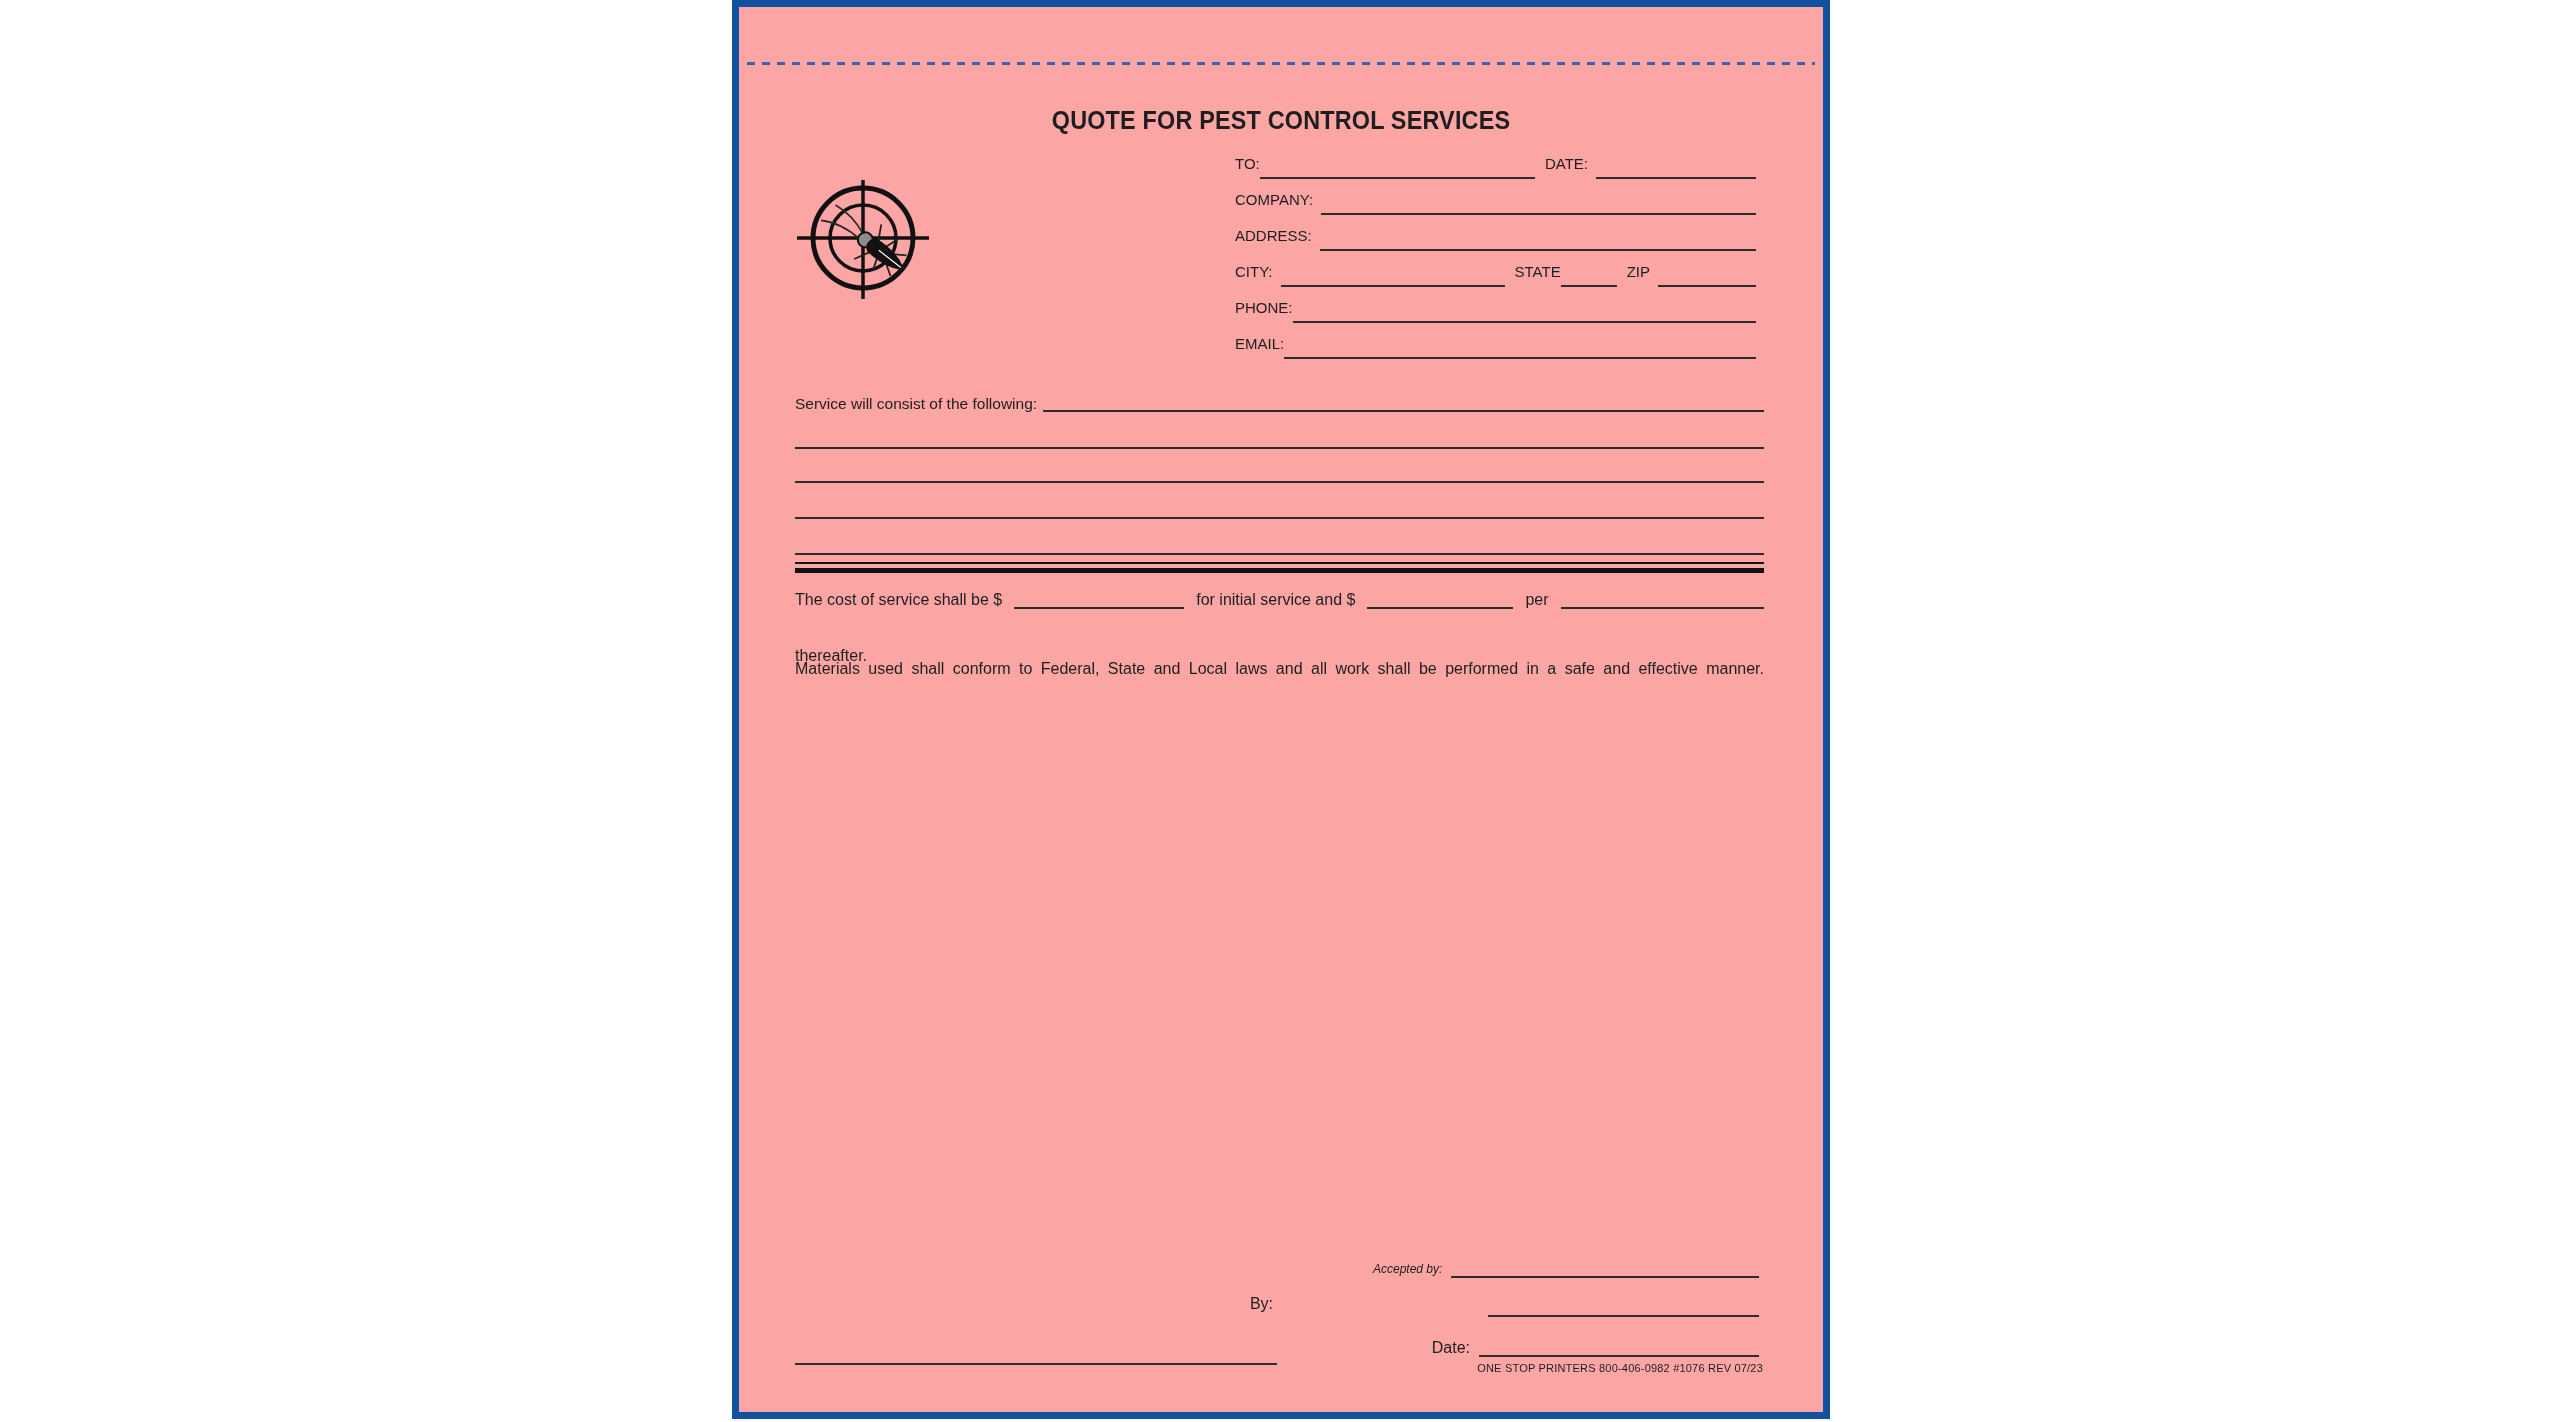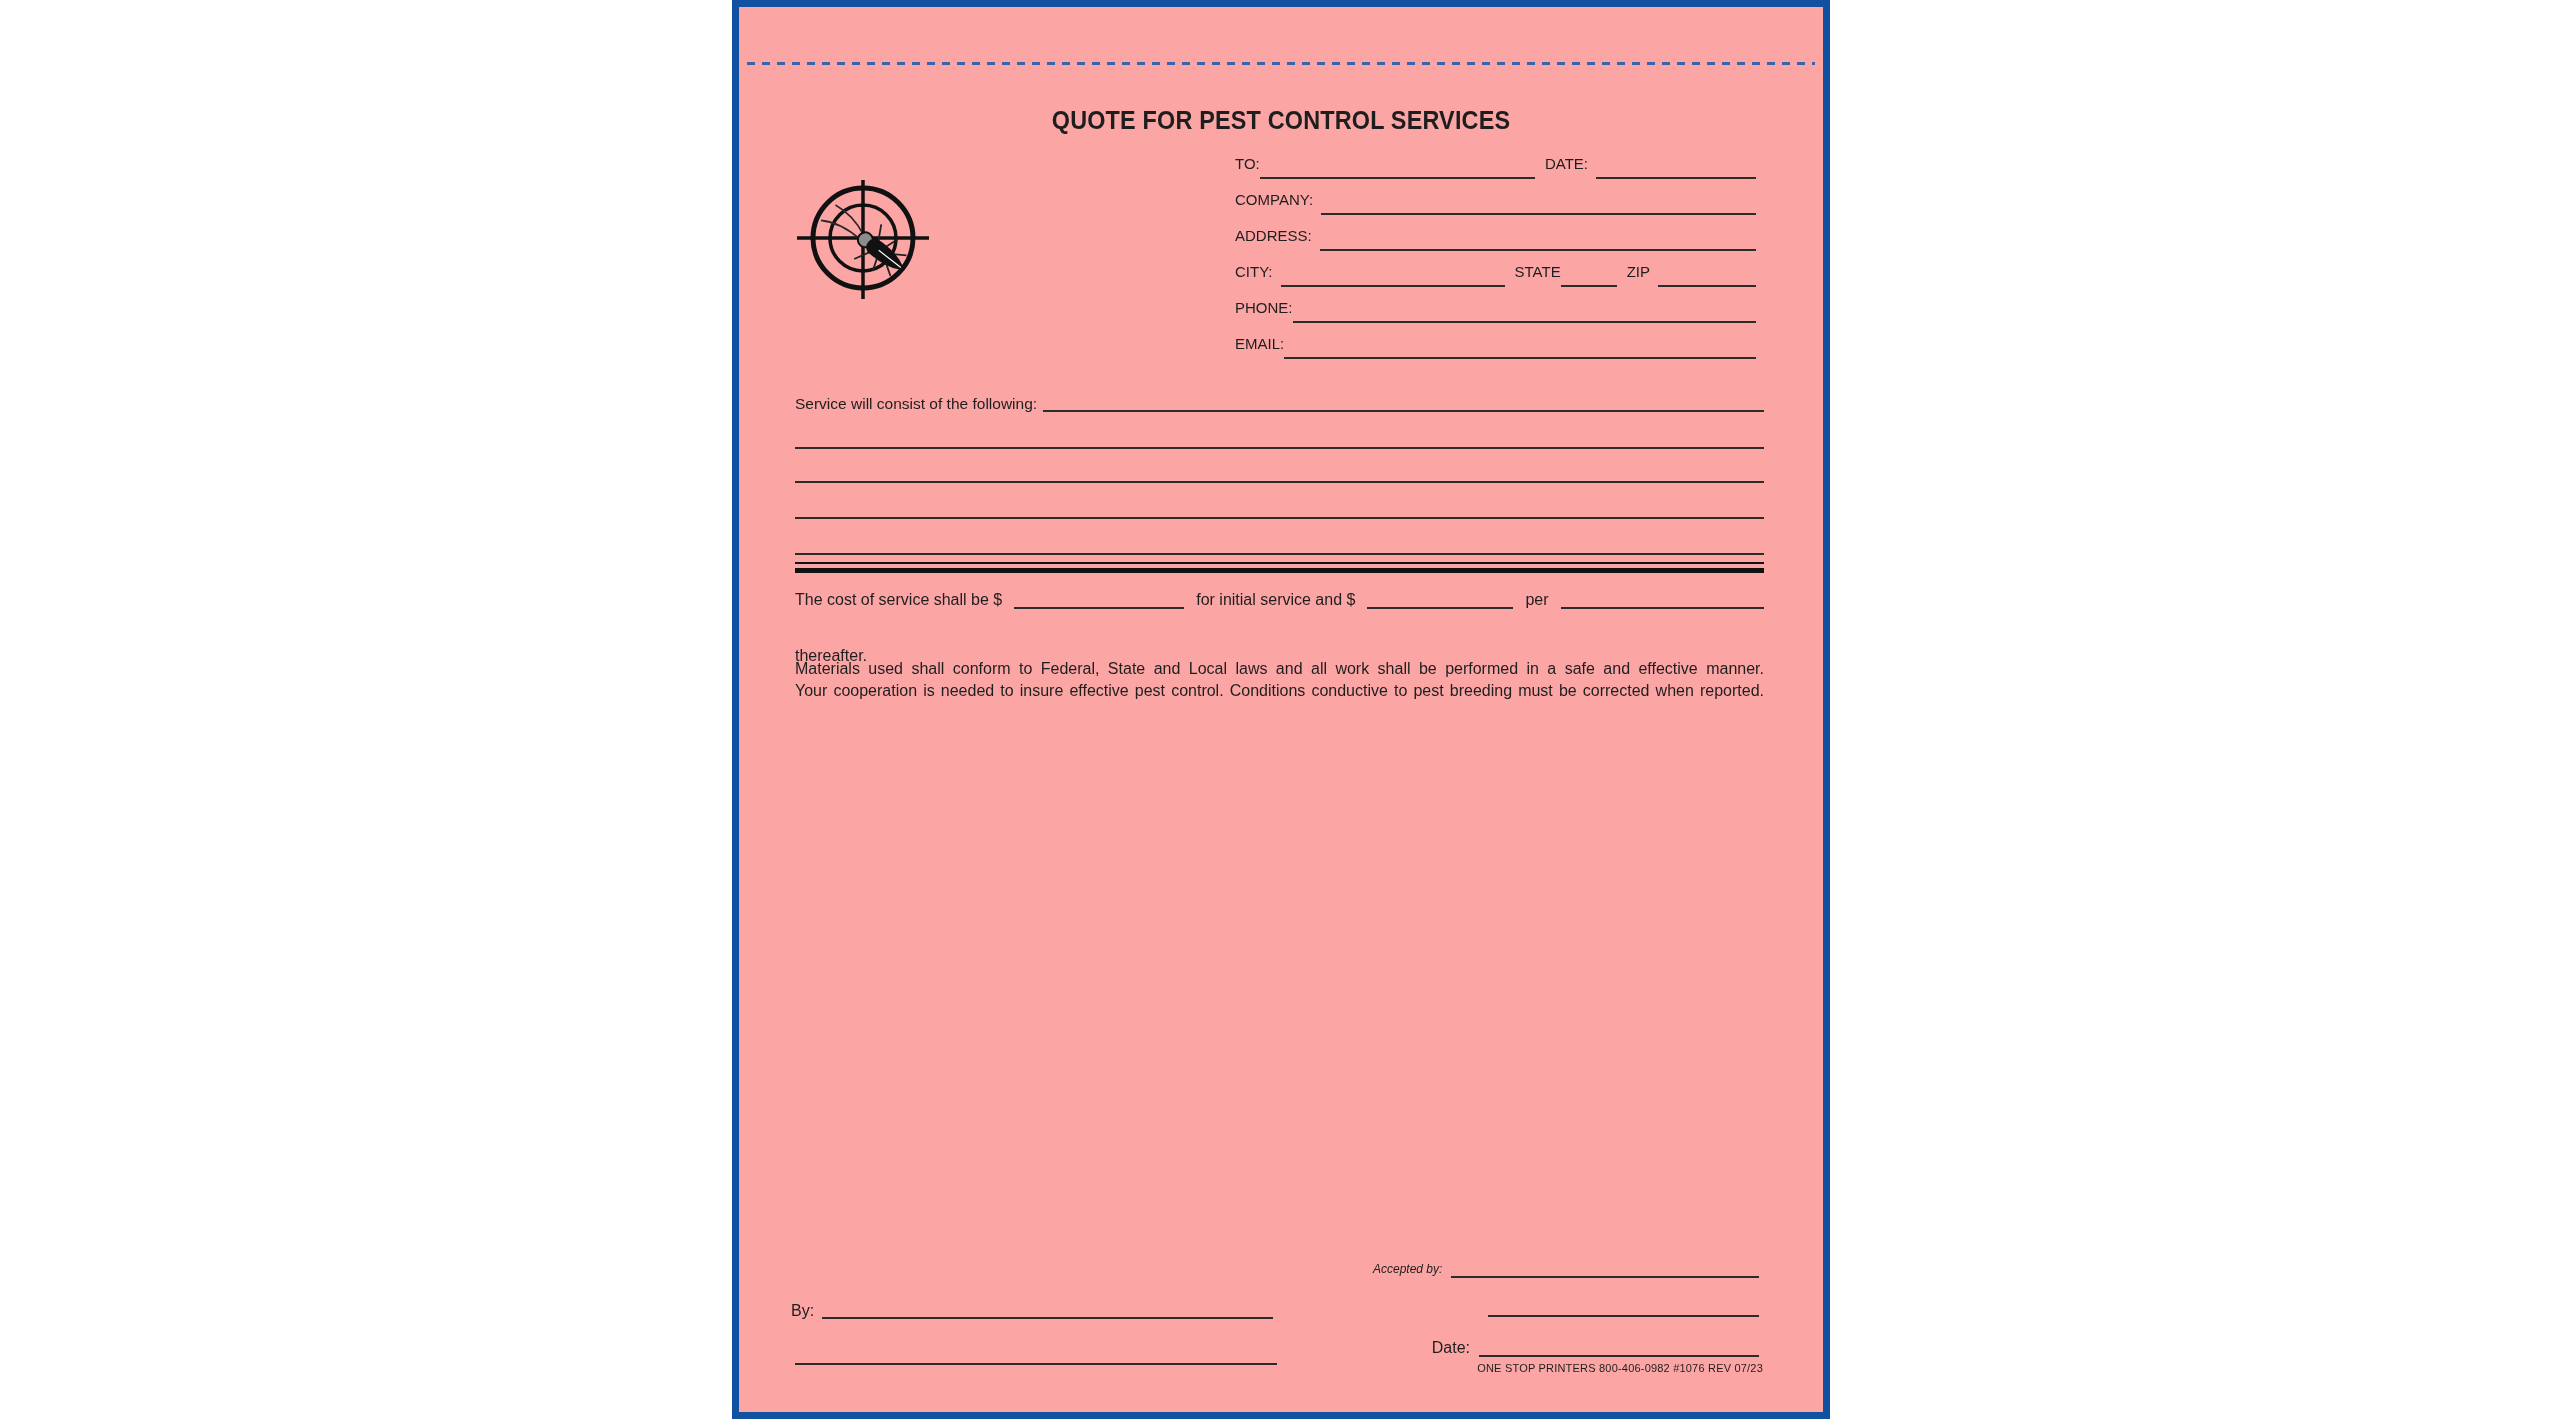--- a/index.html
+++ b/index.html
@@ -57,21 +57,21 @@
   .cb{border-bottom:2px solid var(--rule);height:100%;}
   .cb1{width:170px;margin:0 12px;}
   .cb2{width:146px;margin:0 12px;}
   .cb3{flex:1;margin-left:12px;}
   .cost-after{position:absolute;left:56px;top:640px;font-size:16px;}
 
   .terms{position:absolute;left:56px;top:651px;width:969px;font-size:16px;line-height:22px;}
   .terms div{text-align:justify;text-align-last:justify;white-space:nowrap;}
 
   .sig-row{position:absolute;display:flex;align-items:flex-end;height:24px;font-size:16px;}
-  .by-row{left:52px;top:1288px;width:482px;}
+  .by-row{left:60px;top:1288px;width:482px;flex-direction:column;}
   .by-row .lbl{font-size:16px;margin-right:8px;}
   .accepted-row{left:634px;top:1247px;width:386px;}
   .accepted-row .lbl{font-size:12px;margin-right:9px;font-style:italic;}
   .date-row{left:634px;top:1326px;width:386px;}
   .date-lbl{width:106px;text-align:right;padding-right:9px;font-size:16px;line-height:18px;}
   .plain-line{position:absolute;border-top:2px solid var(--rule);height:0;}
   .accepted-line2{left:749px;top:1308px;width:271px;}
   .left-line2{left:56px;top:1356px;width:482px;}
   .fineprint{
     position:absolute;left:540px;top:1355px;width:484px;text-align:right;
@@ -156,21 +156,20 @@
       <span class="cb cb1"></span>
       <span class="t">for initial service and $</span>
       <span class="cb cb2"></span>
       <span class="t">per</span>
       <span class="cb cb3"></span>
     </div>
     <div class="cost-after">thereafter.</div>
 
     <div class="terms">
       <div>Materials used shall conform to Federal, State and Local laws and all work shall be performed in a safe and effective manner.</div>
-      <div>Your cooperation is needed to insure effective pest control. Conditions conductive to pest breeding must be corrected when reported.</div>
     </div>
 
     <div class="sig-row accepted-row">
       <span class="lbl">Accepted by:</span>
       <span class="fill"></span>
     </div>
     <div class="plain-line accepted-line2"></div>
 
     <div class="sig-row by-row">
       <span class="lbl">By:</span>

